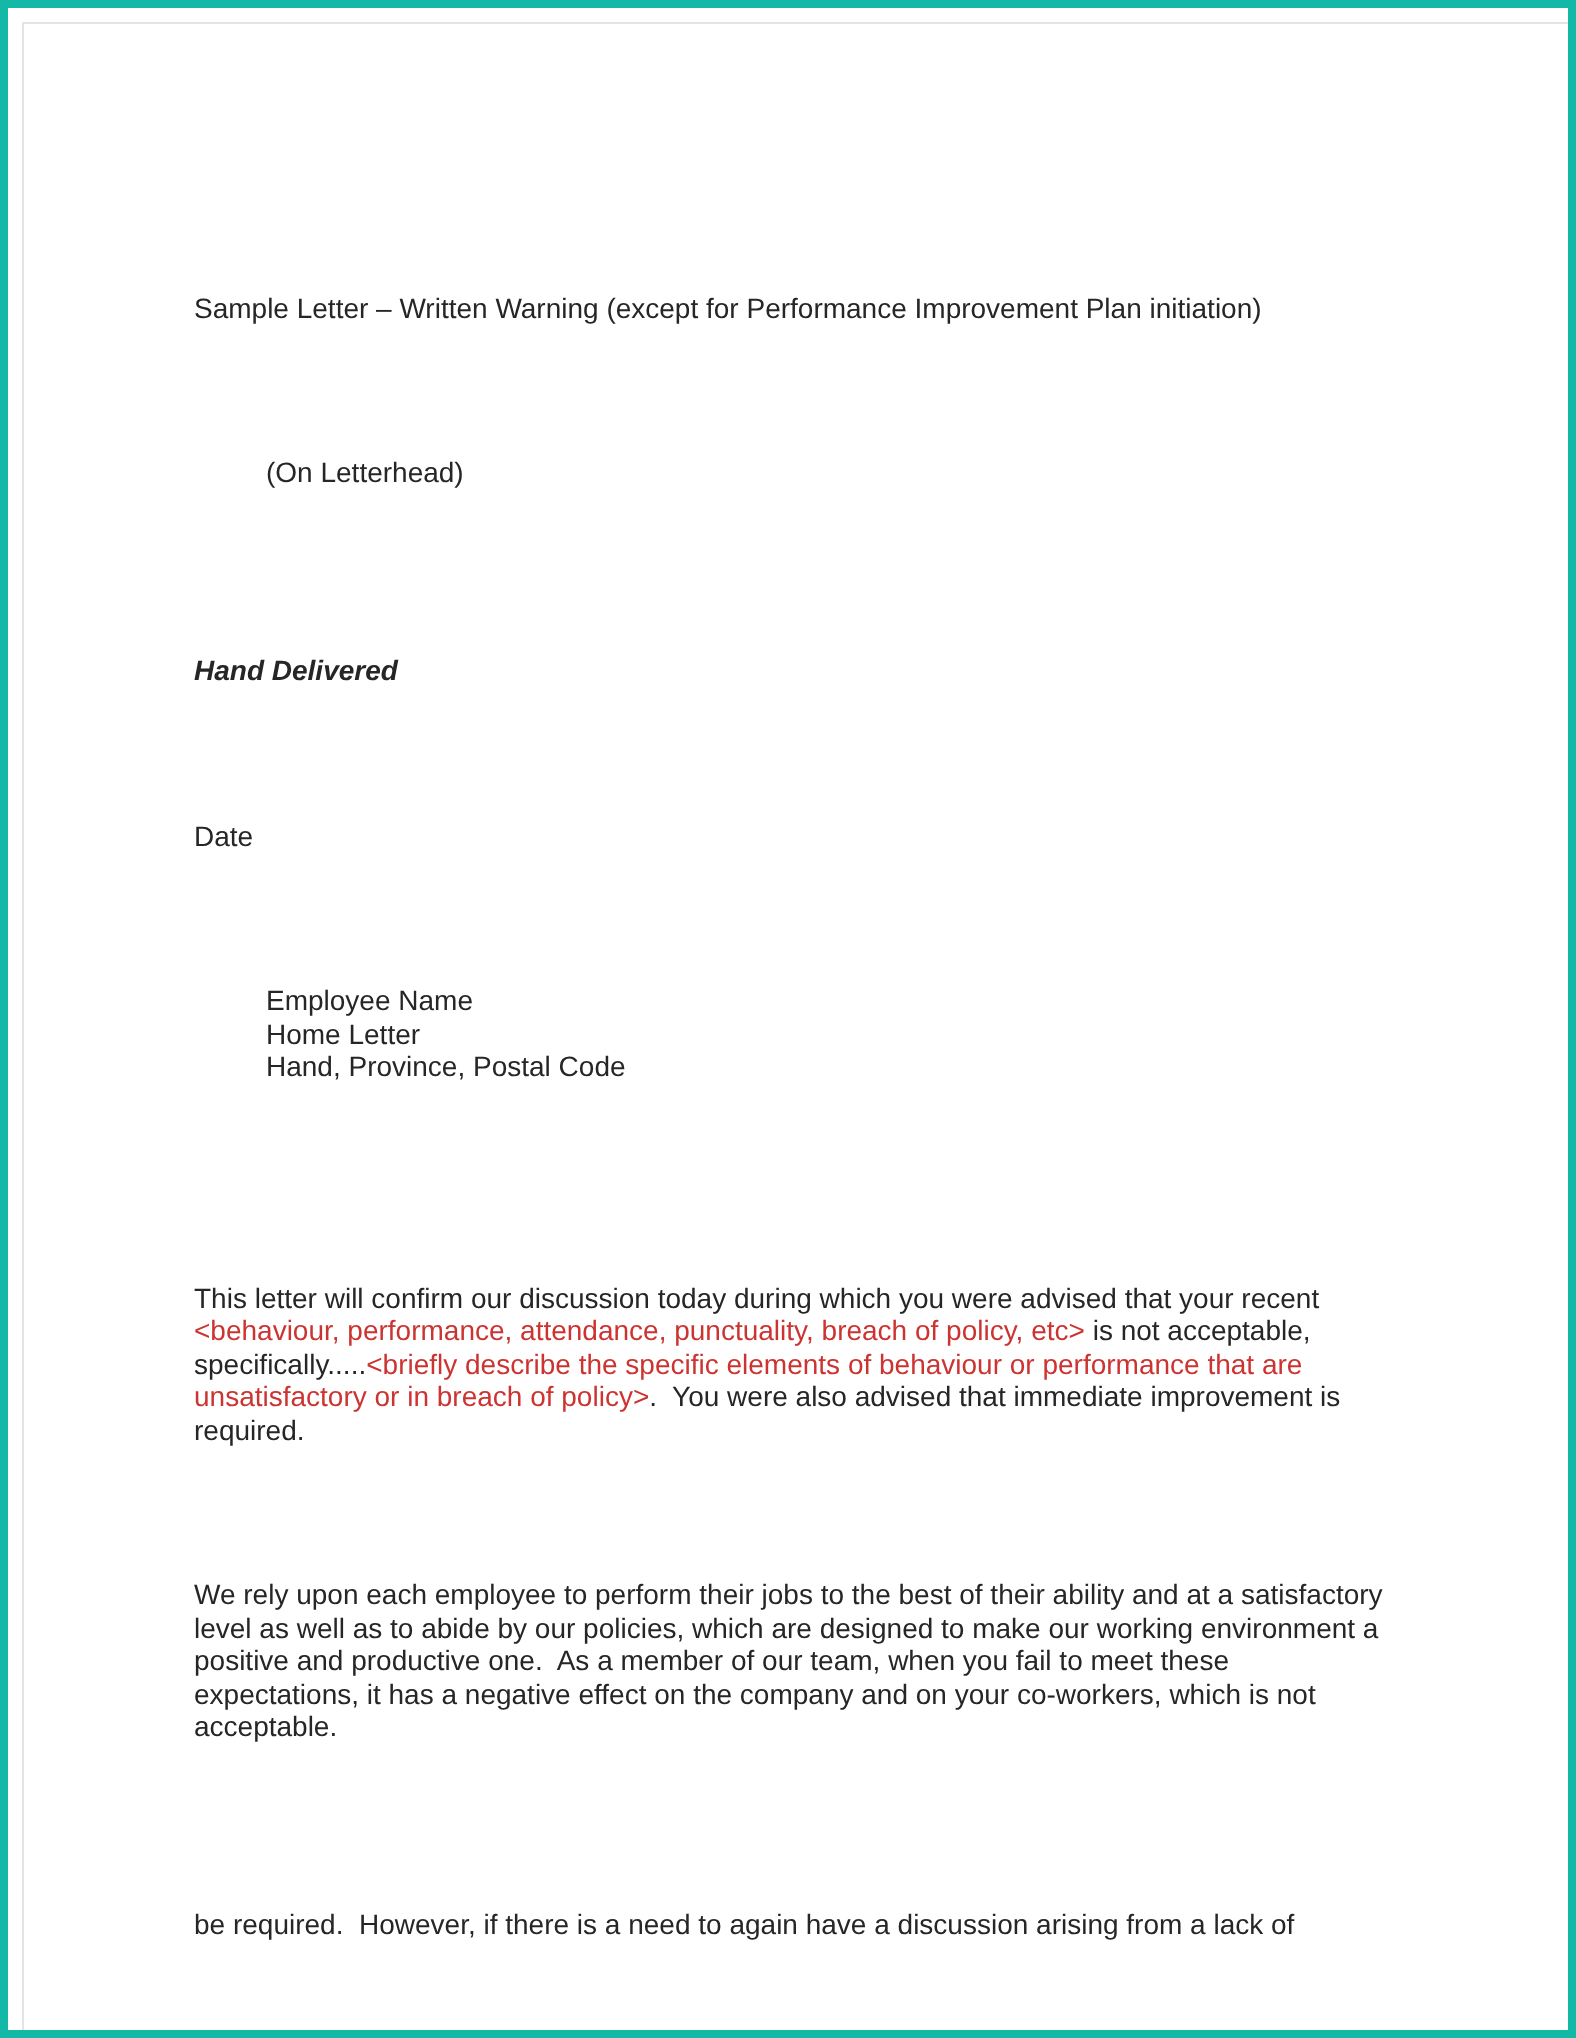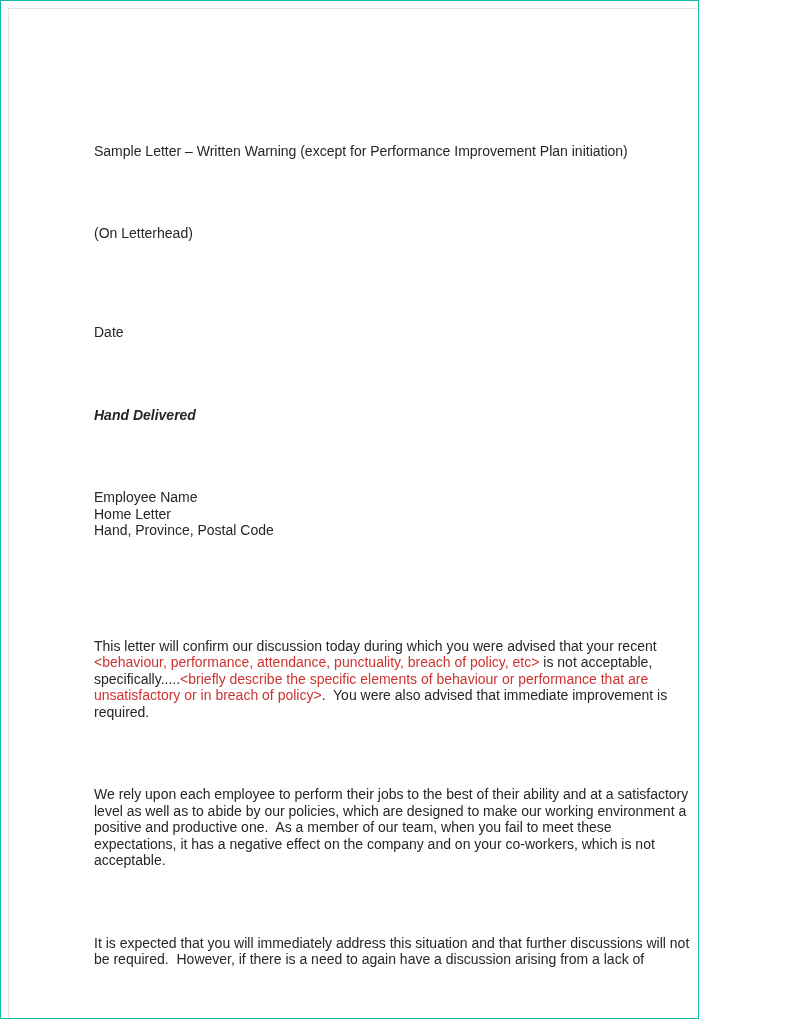--- a/index.html
+++ b/index.html
@@ -1,21 +1,21 @@
 <!DOCTYPE html>
 <html><head>
 <meta charset="utf-8">
 <style>
   html, body { margin: 0; padding: 0; background: #ffffff; }
   .page {
     box-sizing: border-box;
-    width: 699px;
+    width: 788px;
     height: 1019px;
     background: #ffffff;
-    border: 1px solid #14b8a6;
+    border: 4px solid #14b8a6;
     position: relative;
     overflow: hidden;
     font-family: "Liberation Sans", "DejaVu Sans", sans-serif;
   }
   
   .page::before {
     content: "";
     position: absolute;
     top: 7px; left: 7px; right: 0; bottom: 0;
     border-top: 1px solid #e4e4e4;
@@ -27,45 +27,45 @@
     top: 0; left: 0;
     padding: 92px 70px 0 93px;
     width: 625px;
     font-size: 14px;
     line-height: 16.5px;
     color: #262626;
     white-space: pre-wrap;
   }
   .block { margin: 0; }
   .mb1 { margin-bottom: 16.5px; }   
-  .mb2 { margin-bottom: 33px; }     
+  .mb2 { margin-bottom: 33px; margin-left: 36px; }     
   .bold-italic { font-weight: bold; font-style: italic; }
 </style>
 </head>
 <body>
 
 <div class="page">
   <div class="content">
 
     <p class="block mb1">Sample Letter – Written Warning (except for Performance Improvement Plan initiation)</p>
 
     <p class="block mb2">(On Letterhead)</p>
 
+    <p class="block mb1 bold-italic">Hand Delivered</p>
+
     <p class="block mb1">Date</p>
-
-    <p class="block mb1 bold-italic">Hand Delivered</p>
 
     <div class="block mb2"><span>Employee Name</span><br><span>Home Letter</span><br><span>Hand, Province, Postal Code</span></div>
 
 
     <div class="block mb1"><span>This letter will confirm our discussion today during which you were advised that your recent</span><br><span style="color: rgb(204, 52, 49);">&lt;behaviour, performance, attendance, punctuality, breach of policy, etc&gt;</span><span> is not acceptable,</span><br><span>specifically.....</span><span style="color: rgb(204, 52, 49);">&lt;briefly describe the specific elements of behaviour or performance that are</span><br><span style="color: rgb(204, 52, 49);">unsatisfactory or in breach of policy&gt;</span><span>.  You were also advised that immediate improvement is</span><br><span>required.</span></div>
 
     <div class="block mb1"><span>We rely upon each employee to perform their jobs to the best of their ability and at a satisfactory</span><br><span>level as well as to abide by our policies, which are designed to make our working environment a</span><br><span>positive and productive one.  As a member of our team, when you fail to meet these</span><br><span>expectations, it has a negative effect on the company and on your co-workers, which is not</span><br><span>acceptable.</span></div>
 
-    <div class="block mb1"><span>It is expected that you will immediately address this situation and that further discussions will not</span><br><span>be required.  However, if there is a need to again have a discussion arising from a lack of</span><br><br></div>
+    <div class="block mb1"><br><span>be required.  However, if there is a need to again have a discussion arising from a lack of</span><br><br></div>
 
     
 
     
 
     
 
     
 
     

